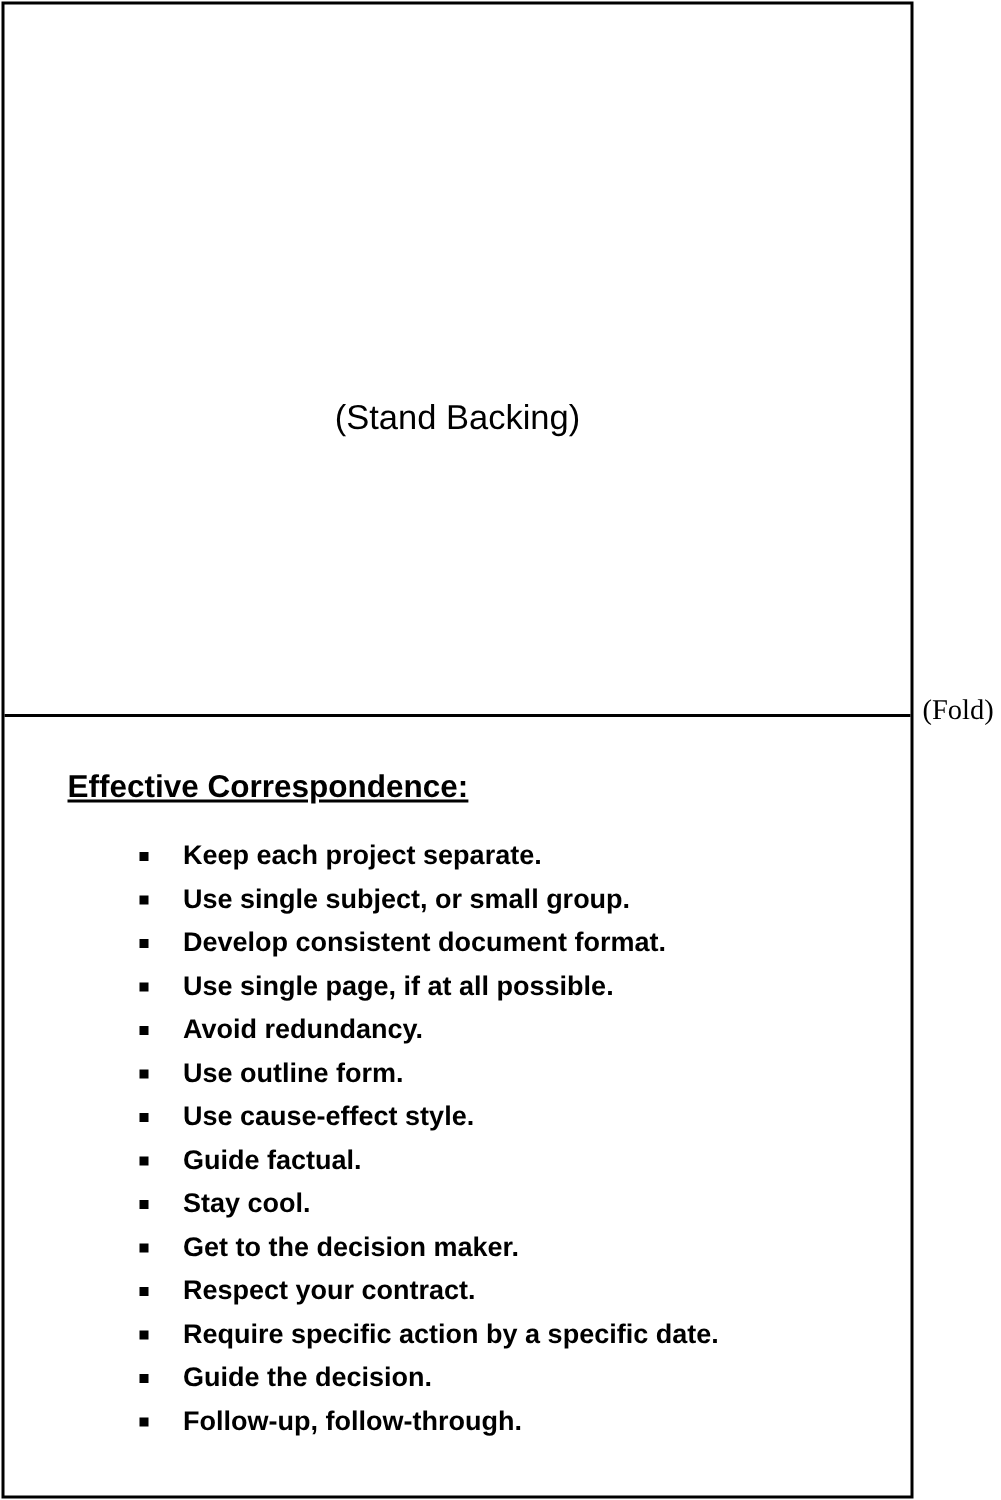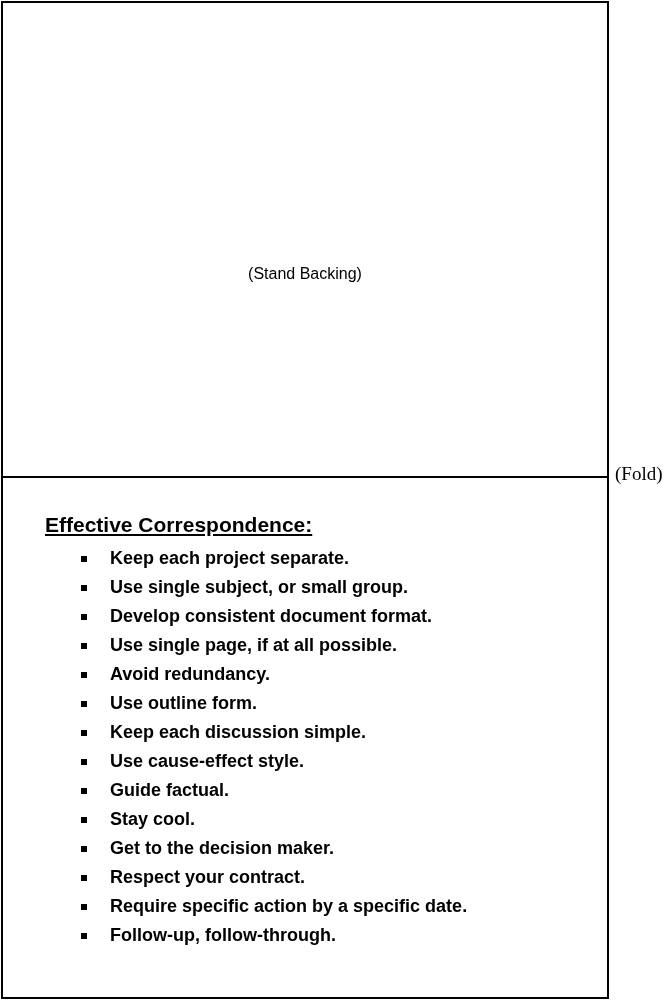--- a/index.html
+++ b/index.html
@@ -1,22 +1,22 @@
 <!DOCTYPE html>
 <html><head>
 <meta charset="utf-8">
 <style>
   html, body { margin:0; padding:0; background:#fff; }
   body { width:667px; height:1000px; position:relative; overflow:hidden; font-family:"Liberation Sans", sans-serif; color:#000; }
   .box { position:absolute; left:1px; top:1px; width:604px; height:994px; border:2px solid #000; }
   .upper { position:absolute; left:0; top:0; width:604px; height:473px; border-bottom:2px solid #000; }
-  .backing { position:absolute; left:0; top:262px; width:604px; text-align:center; font-size:16px; }
+  .backing { position:absolute; left:0; top:262px; width:604px; text-align:center; font-size:23px; }
   .fold { position:absolute; left:615px; top:463px; font-family:"Liberation Serif", serif; font-size:19px; }
   .heading { position:absolute; left:45px; top:513px; font-size:21px; font-weight:bold;text-decoration:underline; }
-  ul.items { position:absolute; left:0; top:544px; margin:0; padding:0; list-style:none; }
+  ul.items { position:absolute; left:0; top:544px; margin:12px; padding:0; list-style:none; }
   ul.items li { position:relative; height:29px; line-height:29px; font-size:18px; font-weight:bold; padding-left:110px; white-space:nowrap; }
   ul.items li .bullet { position:absolute; left:81px; top:12px; width:6px; height:6px; background:#000; }
 </style>
 </head>
 <body>
 
 <div class="box">
   <div class="upper">
     <div class="backing">(Stand Backing)</div>
   </div>
@@ -24,21 +24,21 @@
 <div class="fold">(Fold)</div>
 
 <div class="heading">Effective Correspondence:</div>
 <ul class="items">
   <li><span class="bullet"></span><span>Keep each project  separate.</span></li>
   <li><span class="bullet"></span><span>Use single subject, or small group.</span></li>
   <li><span class="bullet"></span><span>Develop consistent document format.</span></li>
   <li><span class="bullet"></span><span>Use single page, if at all possible.</span></li>
   <li><span class="bullet"></span><span>Avoid redundancy.</span></li>
   <li><span class="bullet"></span><span>Use outline form.</span></li>
-  <li><span class="bullet"></span><span>Keep each discussion simple.</span></li>
   <li><span class="bullet"></span><span>Use cause-effect style.</span></li>
   <li><span class="bullet"></span><span>Guide factual.</span></li>
   <li><span class="bullet"></span><span>Stay cool.</span></li>
   <li><span class="bullet"></span><span>Get to the decision maker.</span></li>
   <li><span class="bullet"></span><span>Respect your contract.</span></li>
   <li><span class="bullet"></span><span>Require specific action by a specific date.</span></li>
+  <li><span class="bullet"></span><span>Guide the decision.</span></li>
   <li><span class="bullet"></span><span>Follow-up, follow-through.</span></li>
 </ul>
 
 </body></html>

